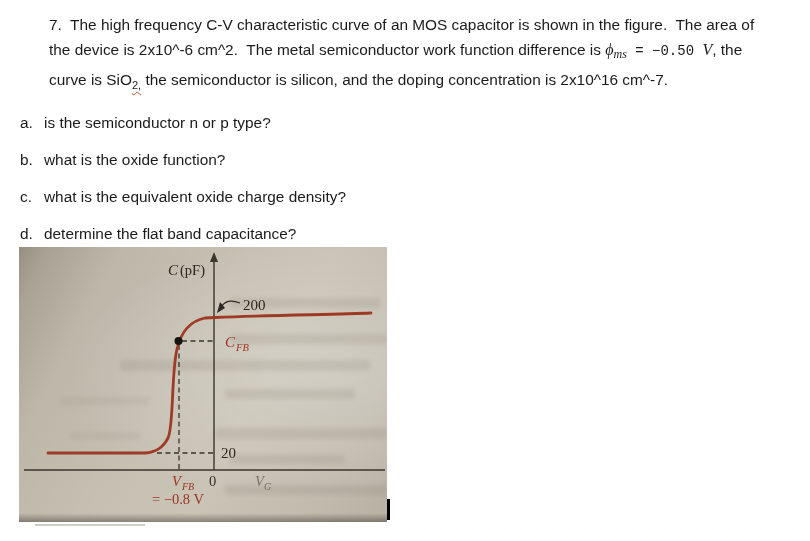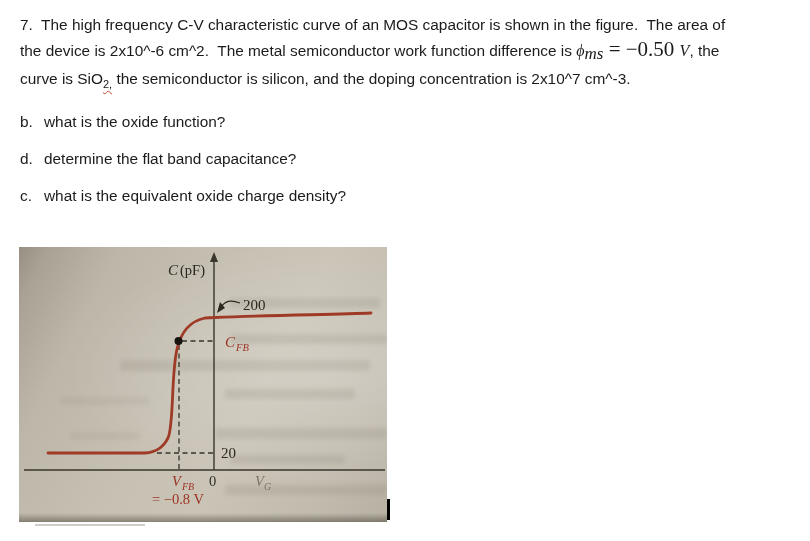--- a/index.html
+++ b/index.html
@@ -1,24 +1,24 @@
 <!DOCTYPE html>
 <html><head>
 <meta charset="utf-8">
 <style>
   html,body{margin:0;padding:0;background:#fff;}
   .page{
     position:relative;width:810px;height:541px;background:#ffffff;
     font-family:"Liberation Sans",sans-serif;color:#1b1b1b;overflow:hidden;
   }
   .textblock{position:absolute;left:20px;top:12px;width:780px;}
-  .pline{white-space:pre;line-height:25px;font-size:15.4px;letter-spacing:0;}
+  .pline{white-space:pre;line-height:25px;font-size:15.4px;letter-spacing:0;margin-left:29px;}
   .math-it{font-family:"Liberation Serif","DejaVu Serif",serif;font-style:italic;font-size:16px;}
-  .math-up{font-family:Liberation Serif, serif;font-style:normal;font-size:21px;}
-  .msub{font-family:"Liberation Serif","DejaVu Serif",serif;font-style:italic;font-size:17px;vertical-align:-3px;}
+  .math-up{font-family:Liberation Mono, monospace;font-style:normal;font-size:14px;}
+  .msub{font-family:"Liberation Serif","DejaVu Serif",serif;font-style:italic;font-size:12px;vertical-align:-3px;}
   .sio-sub{
     font-size:11px;vertical-align:-4px;
     text-decoration:underline;text-decoration-style:wavy;text-decoration-color:#c0502e;
     text-decoration-thickness:1px;text-underline-offset:2px;
   }
   .q-item{line-height:25px;font-size:15.4px;margin-top:12px;white-space:pre;}
   .q-label{display:inline-block;width:24px;}
   
   .figure-photo{
     position:absolute;left:19px;top:247px;width:368px;height:275px;
@@ -37,25 +37,26 @@
   .under-shadow{position:absolute;left:35px;top:524px;width:110px;height:2px;background:#cfcdc8;}
 </style>
 </head>
 <body>
 
 <div class="page">
 
   <div class="textblock">
     <div class="pline"><span>7.  The high frequency C-V characteristic curve of an MOS capacitor is shown in the figure.  The area of</span></div>
     <div class="pline"><span>the device is 2x10^-6 cm^2.  The metal semiconductor work function difference is </span><span class="math-it">ϕ</span><span class="msub">ms</span><span class="math-up"> = −0.50 </span><span class="math-it">V</span><span>, the</span></div>
-    <div class="pline"><span>curve is SiO</span><span class="sio-sub">2,</span><span> the semiconductor is silicon, and the doping concentration is 2x10^7 cm^-3.</span></div>
+    <div class="pline"><span>curve is SiO</span><span class="sio-sub">2,</span><span> the semiconductor is silicon, and the doping concentration is 2x10^16 cm^-7.</span></div>
 
+    <div class="q-item"><span class="q-label">a.</span><span>is the semiconductor n or p type?</span></div>
     <div class="q-item"><span class="q-label">b.</span><span>what is the oxide function?</span></div>
+    <div class="q-item"><span class="q-label">c.</span><span>what is the equivalent oxide charge density?</span></div>
     <div class="q-item"><span class="q-label">d.</span><span>determine the flat band capacitance?</span></div>
-    <div class="q-item"><span class="q-label">c.</span><span>what is the equivalent oxide charge density?</span></div>
   </div>
 
   <div class="figure-photo">
 
     <div class="smudge" style="left:211px;top:51px;width:150px;height:10px;"></div>
     <div class="smudge" style="left:211px;top:87px;width:158px;height:10px;"></div>
     <div class="smudge" style="left:101px;top:113px;width:250px;height:11px;"></div>
     <div class="smudge" style="left:206px;top:142px;width:130px;height:10px;"></div>
     <div class="smudge" style="left:196px;top:181px;width:172px;height:11px;"></div>
     <div class="smudge" style="left:211px;top:208px;width:115px;height:9px;"></div>

